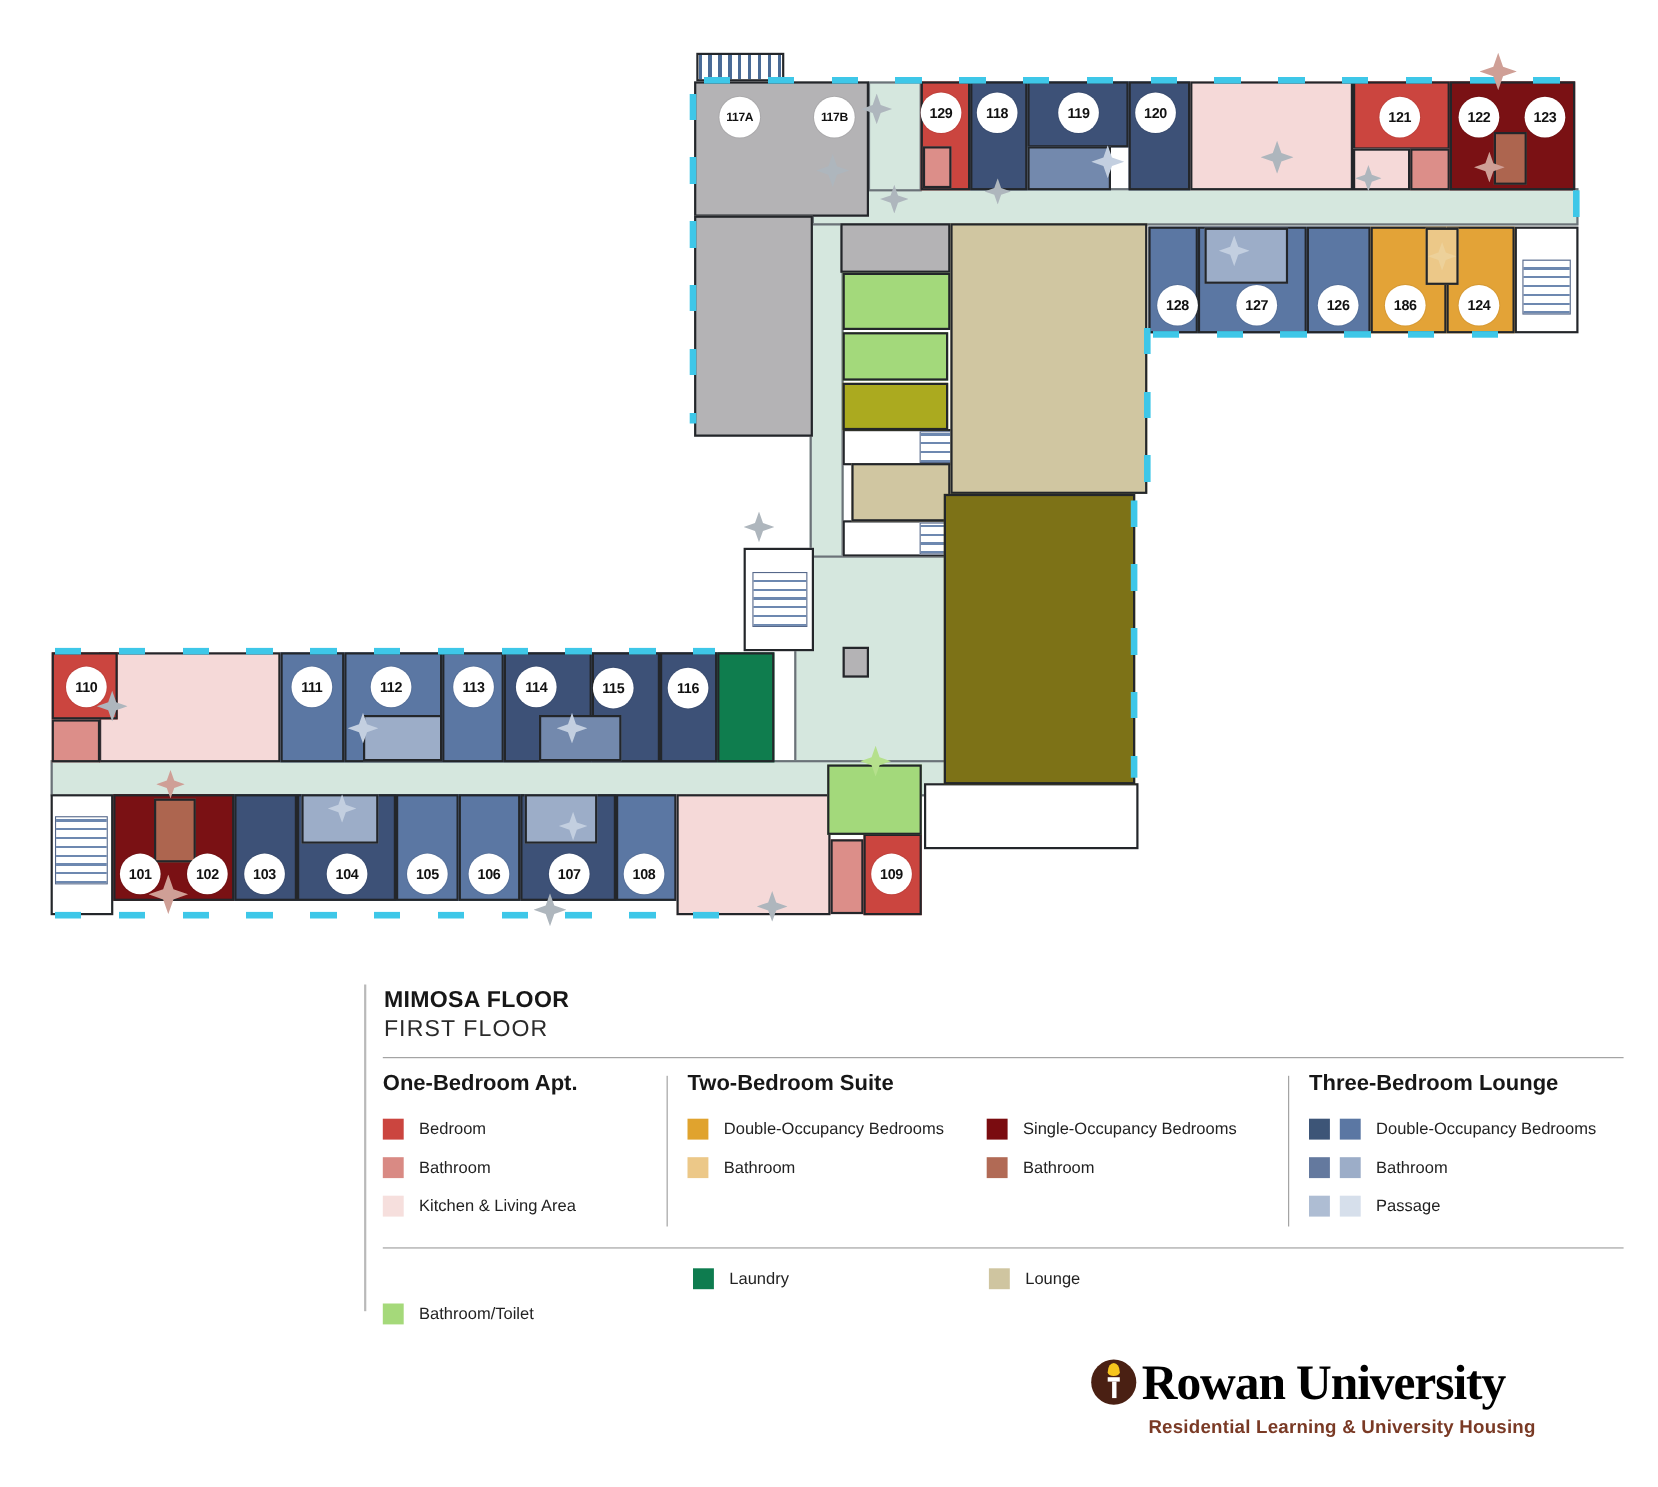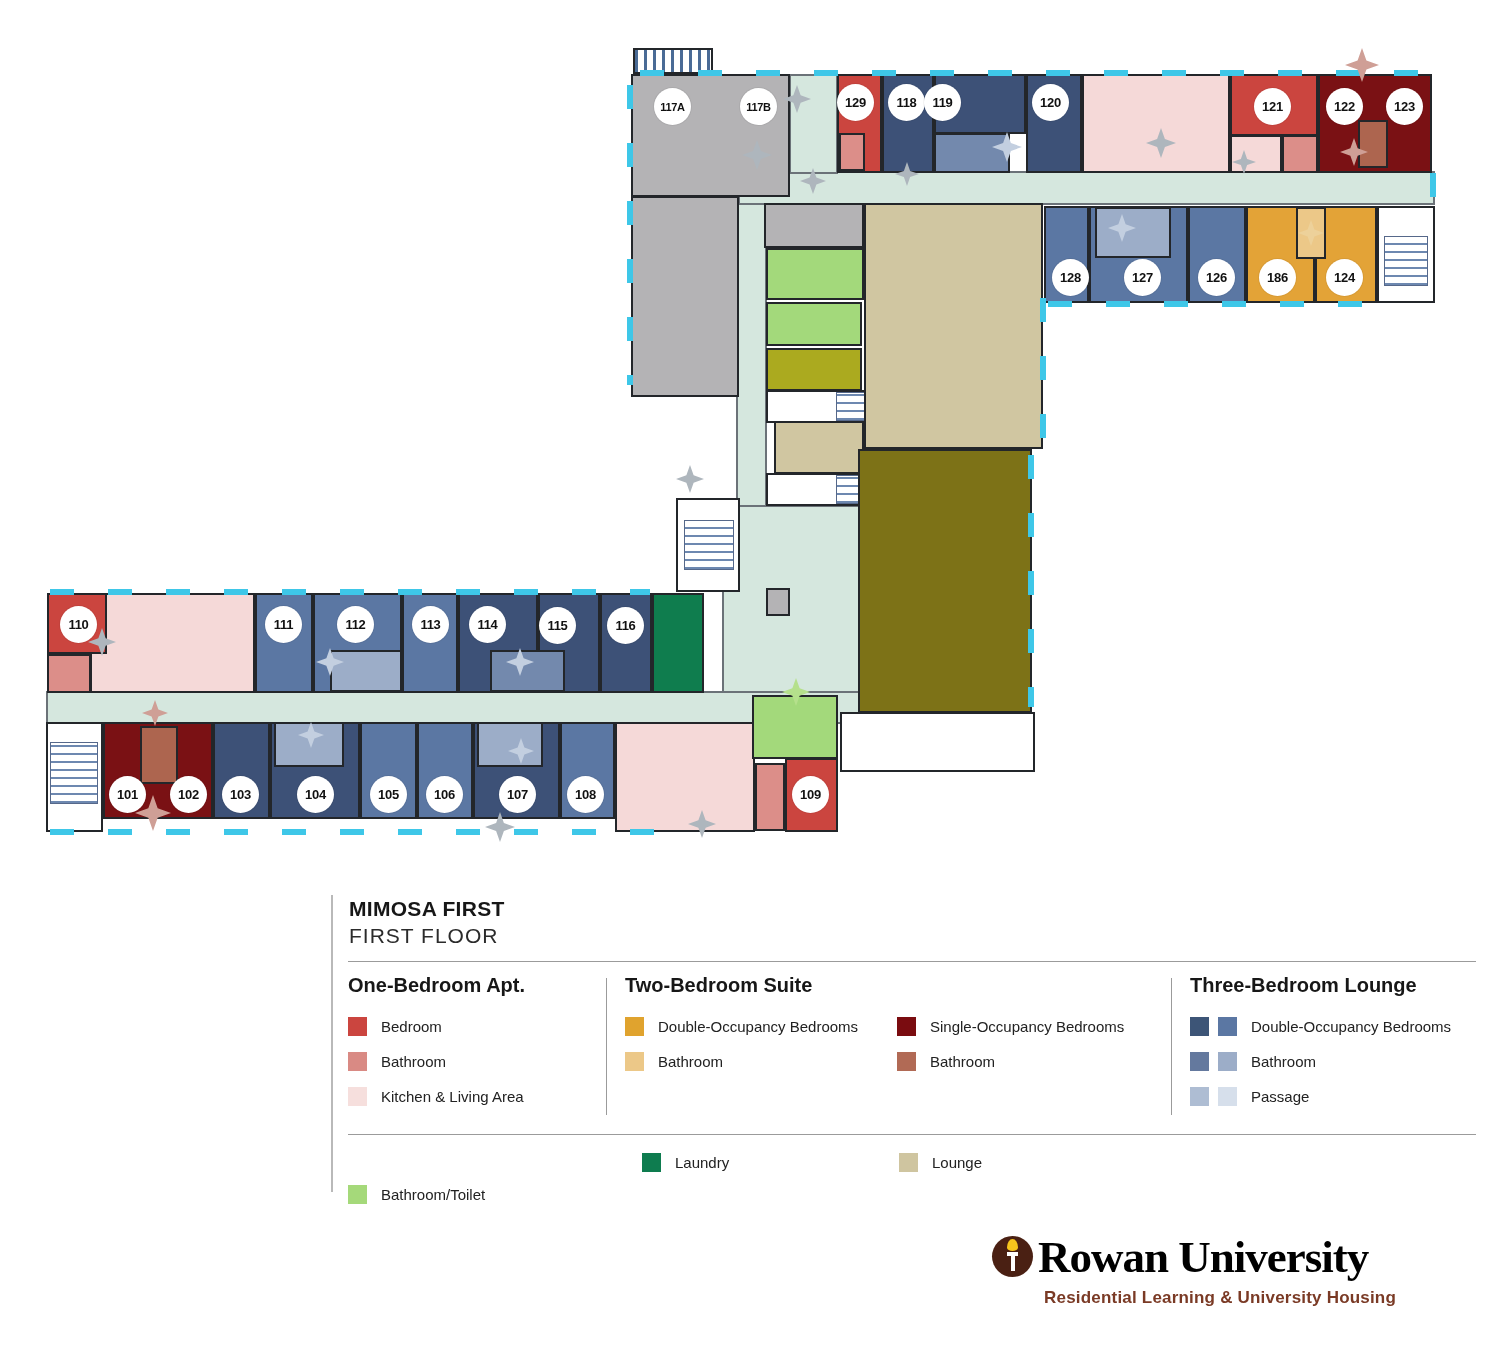--- a/index.html
+++ b/index.html
@@ -146,21 +146,21 @@
       <div class="fp star" style="left: 298px; top: 722px; width: 26px; height: 26px; background: rgb(195, 207, 224);"></div>
       <div class="fp star" style="left: 508px; top: 738px; width: 26px; height: 26px; background: rgb(195, 207, 224);"></div>
       <div class="fp star" style="left: 485px; top: 812px; width: 30px; height: 30px; background: rgb(174, 182, 189);"></div>
       <div class="fp star" style="left: 688px; top: 810px; width: 28px; height: 28px; background: rgb(174, 182, 189);"></div>
       <div class="fp star" style="left: 782px; top: 678px; width: 28px; height: 28px; background: rgb(181, 224, 140);"></div>
       <div class="fp star" style="left: 676px; top: 465px; width: 28px; height: 28px; background: rgb(174, 182, 189);"></div>
       <div class="badge" style="left: 654px; top: 88px; font-size: 11px;">117A</div>
       <div class="badge" style="left: 740px; top: 88px; font-size: 11px;">117B</div>
       <div class="badge" style="left: 837px; top: 84px;">129</div>
       <div class="badge" style="left: 888px; top: 84px;">118</div>
-      <div class="badge" style="left: 924px; top: 84px;">119</div>
+      <div class="badge" style="left: 962px; top: 84px;">119</div>
       <div class="badge" style="left: 1032px; top: 84px;">120</div>
       <div class="badge" style="left: 1254px; top: 88px;">121</div>
       <div class="badge" style="left: 1326px; top: 88px;">122</div>
       <div class="badge" style="left: 1386px; top: 88px;">123</div>
       <div class="badge" style="left: 1052px; top: 259px;">128</div>
       <div class="badge" style="left: 1124px; top: 259px;">127</div>
       <div class="badge" style="left: 1198px; top: 259px;">126</div>
       <div class="badge" style="left: 1259px; top: 259px;">186</div>
       <div class="badge" style="left: 1326px; top: 259px;">124</div>
       <div class="badge" style="left: 60px; top: 606px;">110</div>
@@ -176,21 +176,21 @@
       <div class="badge" style="left: 297px; top: 776px;">104</div>
       <div class="badge" style="left: 370px; top: 776px;">105</div>
       <div class="badge" style="left: 426px; top: 776px;">106</div>
       <div class="badge" style="left: 499px; top: 776px;">107</div>
       <div class="badge" style="left: 567px; top: 776px;">108</div>
       <div class="badge" style="left: 792px; top: 776px;">109</div>
     </div>
 
   <div>
     <div class="lg-vline"></div>
-    <div class="lg-hall">MIMOSA FIRST</div>
+    <div class="lg-hall">MIMOSA FLOOR</div>
     <div class="lg-floor">FIRST FLOOR</div>
     <div class="lg-hrule" style="left:348px;top:961px;width:1128px;"></div>
     <div class="lg-secline" style="left:606px;top:978px;height:137px;"></div>
     <div class="lg-secline" style="left:1171px;top:978px;height:137px;"></div>
     <div id="legend-sections">
         <div class="lg-header" style="left: 348px; top: 974px;">One-Bedroom Apt.</div>
         <div class="lrow" style="left: 348px; top: 1016px;">
           <span class="sw" style="background: rgb(203, 69, 63);"></span>
           <span class="lbl">Bedroom</span>
         </div>
@@ -235,21 +235,21 @@
           <span class="sw" style="background: rgb(214, 223, 235);"></span>
           <span class="lbl">Passage</span>
         </div>
       </div>
     <div class="lg-hrule" style="left:348px;top:1134px;width:1128px;"></div>
     <div id="legend-extras">
         <div class="lrow" style="left: 348px; top: 1152px; margin-top: 32px;">
           <span class="sw" style="background: rgb(165, 217, 122);"></span>
           <span class="lbl">Bathroom/Toilet</span>
         </div>
-        <div class="lrow" style="left: 630px; top: 1152px; margin-left: 12px;">
+        <div class="lrow" style="left: 630px; top: 1152px;">
           <span class="sw" style="background: rgb(14, 124, 79);"></span>
           <span class="lbl">Laundry</span>
         </div>
         <div class="lrow" style="left: 899px; top: 1152px;">
           <span class="sw" style="background: rgb(207, 197, 160);"></span>
           <span class="lbl">Lounge</span>
         </div>
       </div>
   </div>
 

